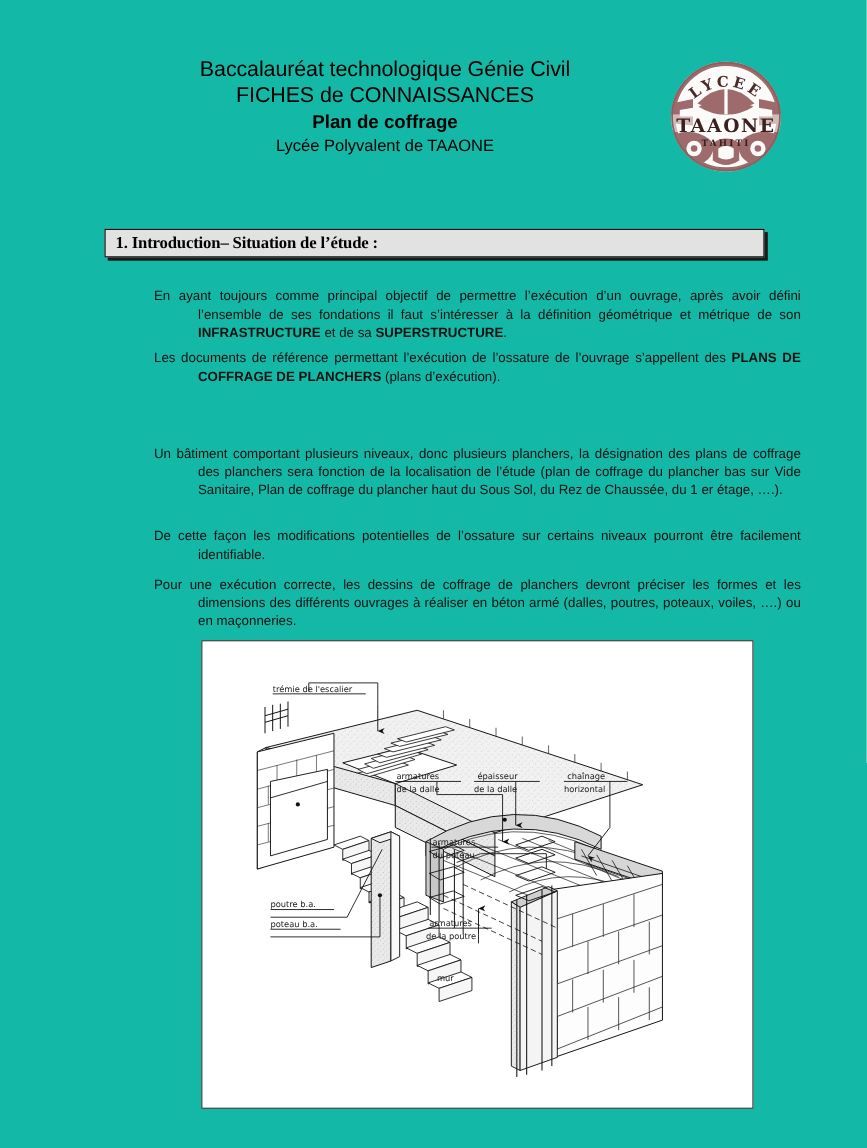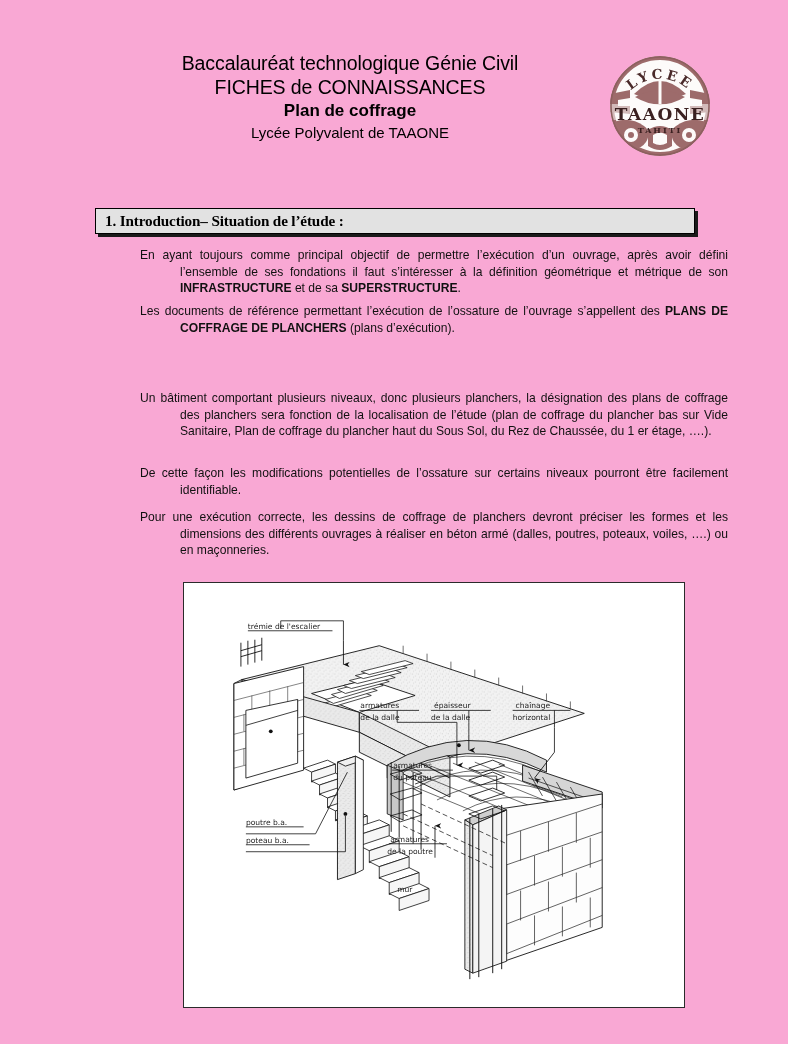--- a/index.html
+++ b/index.html
@@ -12,21 +12,21 @@
     height: 1044px;
     position: relative;
     font-family: "Liberation Sans", sans-serif;
     color: #000000;
     overflow: hidden;
   }
 
   .page {
     position: absolute;
     inset: 0;
-    background: #f9a8d4;
+    background: #14b8a6;
   }
 
   
   .header {
     position: absolute;
     top: 52px;
     left: 0;
     width: 788px;
     height: 110px;
   }
@@ -98,20 +98,21 @@
     line-height: 1.37;
     text-align: justify;
     color: #111;
   }
   b { font-weight: bold; }
 
   
   .hanging {
     padding-left: 40px;
     text-indent: -40px;
+    margin-top: 14px;
   }
   .noindent { padding-left: 0; text-indent: 0; }
 
   #p1 { left: 140px; top: 247px; width: 548px; }
   #p2 { left: 140px; top: 303px; width: 548px; }
   #p3 { left: 140px; top: 390px; width: 548px; }
   #p4 { left: 140px; top: 465px; width: 548px; }
   #p5 { left: 140px; top: 509px; width: 548px; }
   #p6 { left: 140px; top: 553px; width: 548px; }
 

